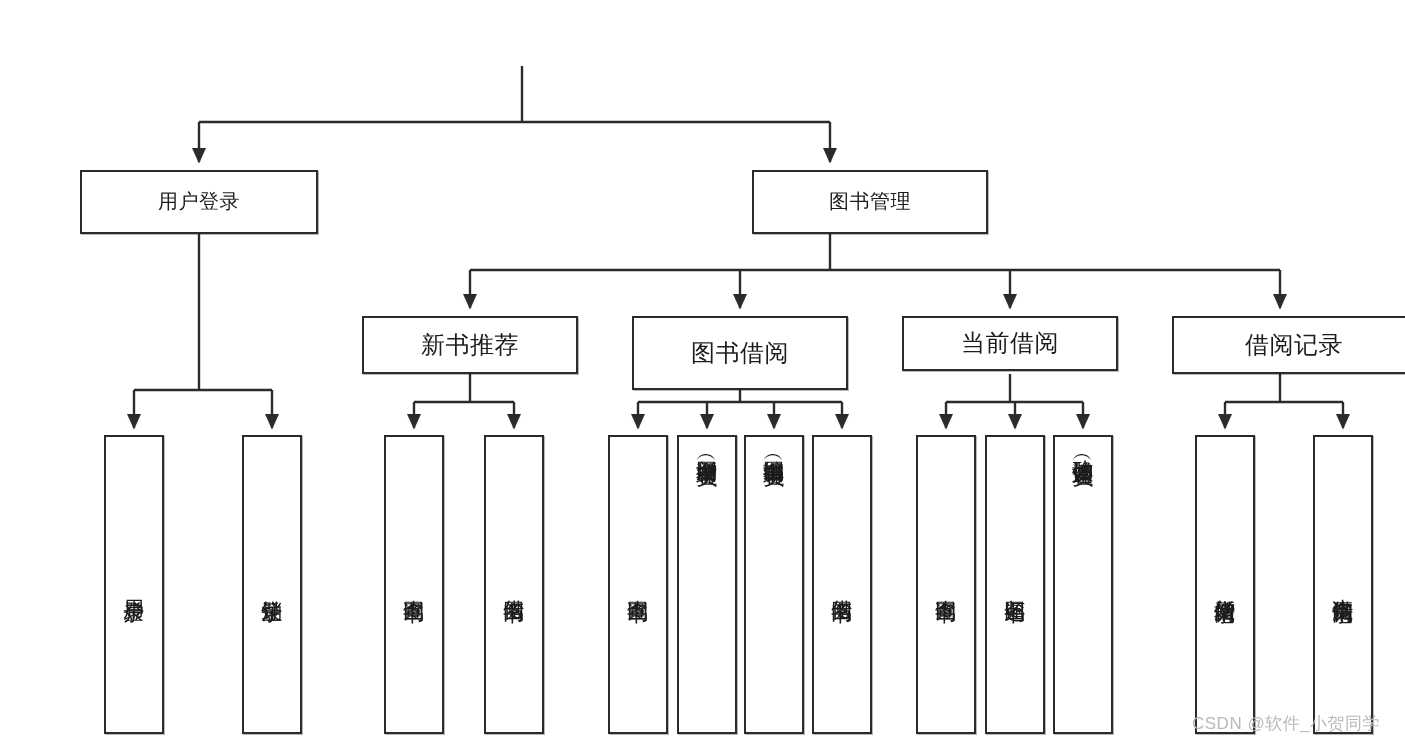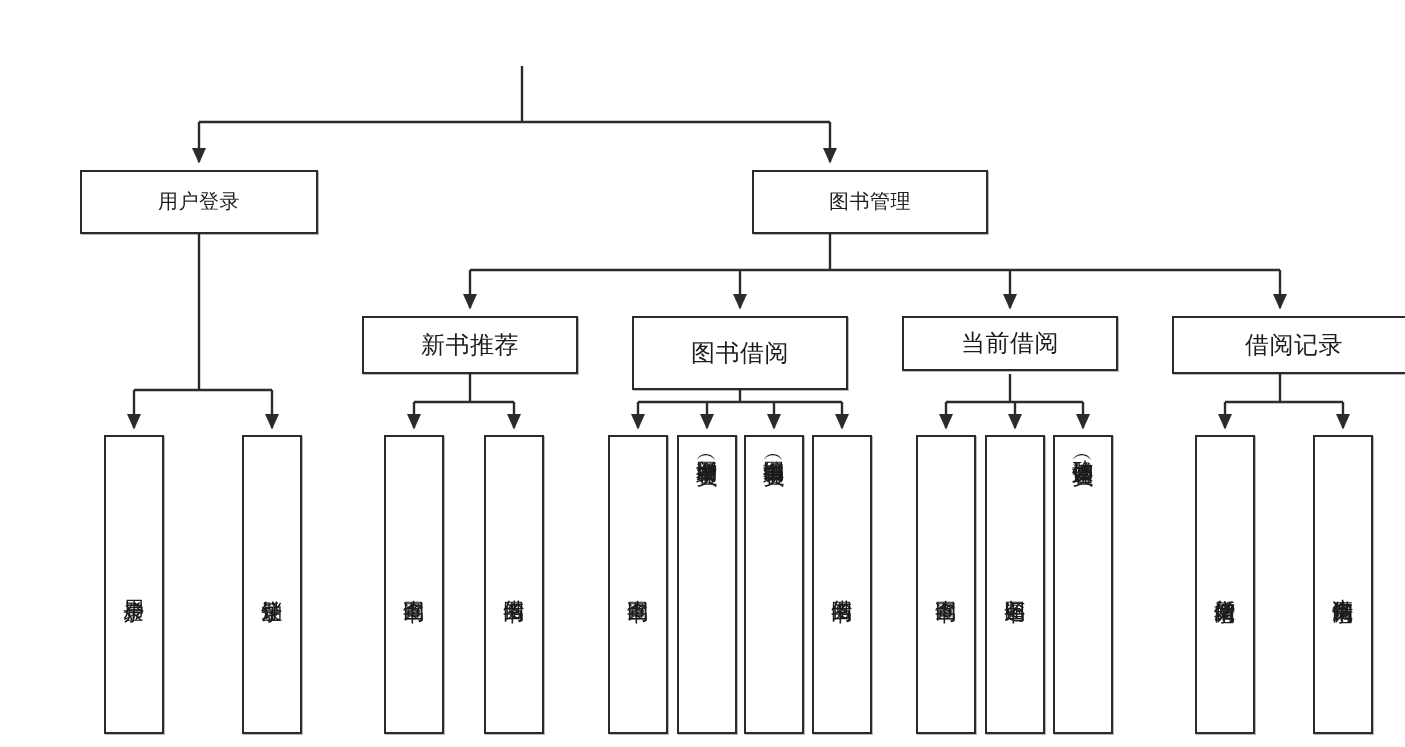--- a/index.html
+++ b/index.html
@@ -194,14 +194,15 @@
   <div class="node leaf" style="left:1053px; top:435px; width:60px; height:299px;">
     <span class="label">确认归还（管理员）</span>
   </div>
   <div class="node leaf centered" style="left:1195px; top:435px; width:60px; height:299px;">
     <span class="label">新增借阅记录</span>
   </div>
   <div class="node leaf centered" style="left:1313px; top:435px; width:60px; height:299px;">
     <span class="label">查询借阅记录</span>
   </div>
 
+  <div id="watermark">CSDN @软件_小贺同学</div>
 
 </div>
 
 </body></html>

